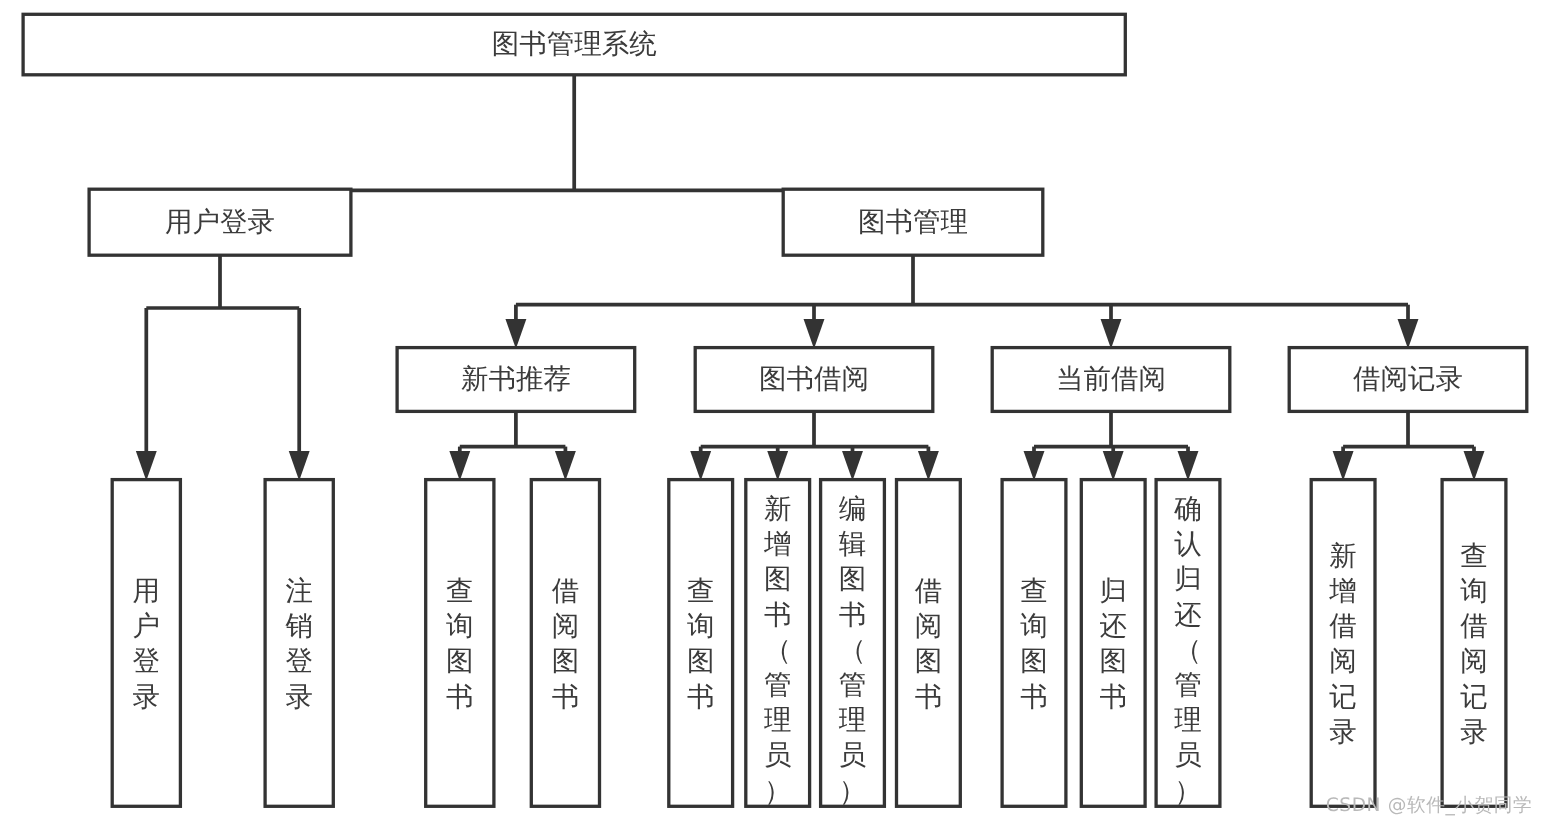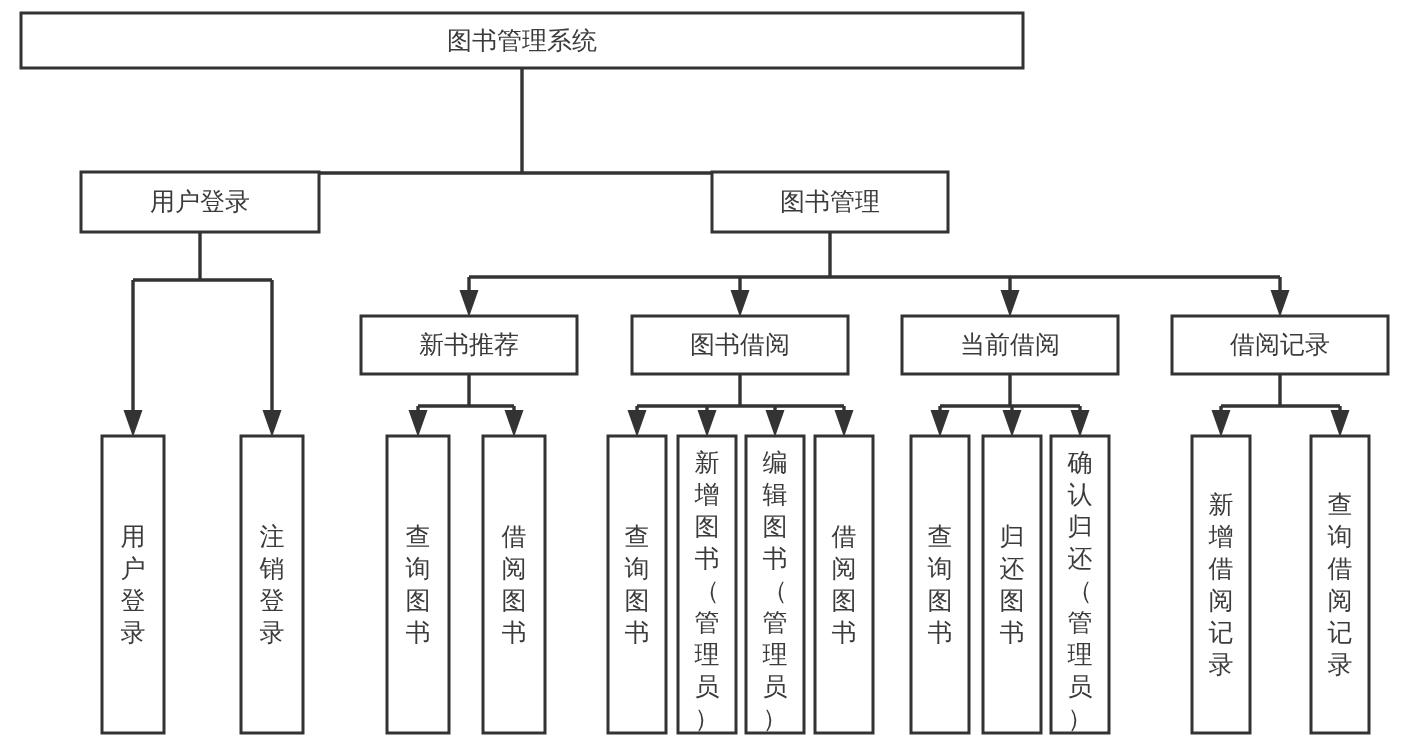--- a/index.html
+++ b/index.html
@@ -200,13 +200,14 @@
         <g>
           <rect x="1192" y="436" width="58" height="297" class="node-box"></rect>
           <text x="1221" y="0" class="node-label-vertical"><tspan x="1221" y="513.46">新</tspan><tspan x="1221" y="545.46">增</tspan><tspan x="1221" y="577.46">借</tspan><tspan x="1221" y="609.46">阅</tspan><tspan x="1221" y="641.46">记</tspan><tspan x="1221" y="673.46">录</tspan></text>
         </g>
         <g>
           <rect x="1311" y="436" width="58" height="297" class="node-box"></rect>
           <text x="1340" y="0" class="node-label-vertical"><tspan x="1340" y="513.46">查</tspan><tspan x="1340" y="545.46">询</tspan><tspan x="1340" y="577.46">借</tspan><tspan x="1340" y="609.46">阅</tspan><tspan x="1340" y="641.46">记</tspan><tspan x="1340" y="673.46">录</tspan></text>
         </g>
       </g>
   </svg>
+  <div class="watermark">CSDN @软件_小贺同学</div>
 </div>
 
 </body></html>

